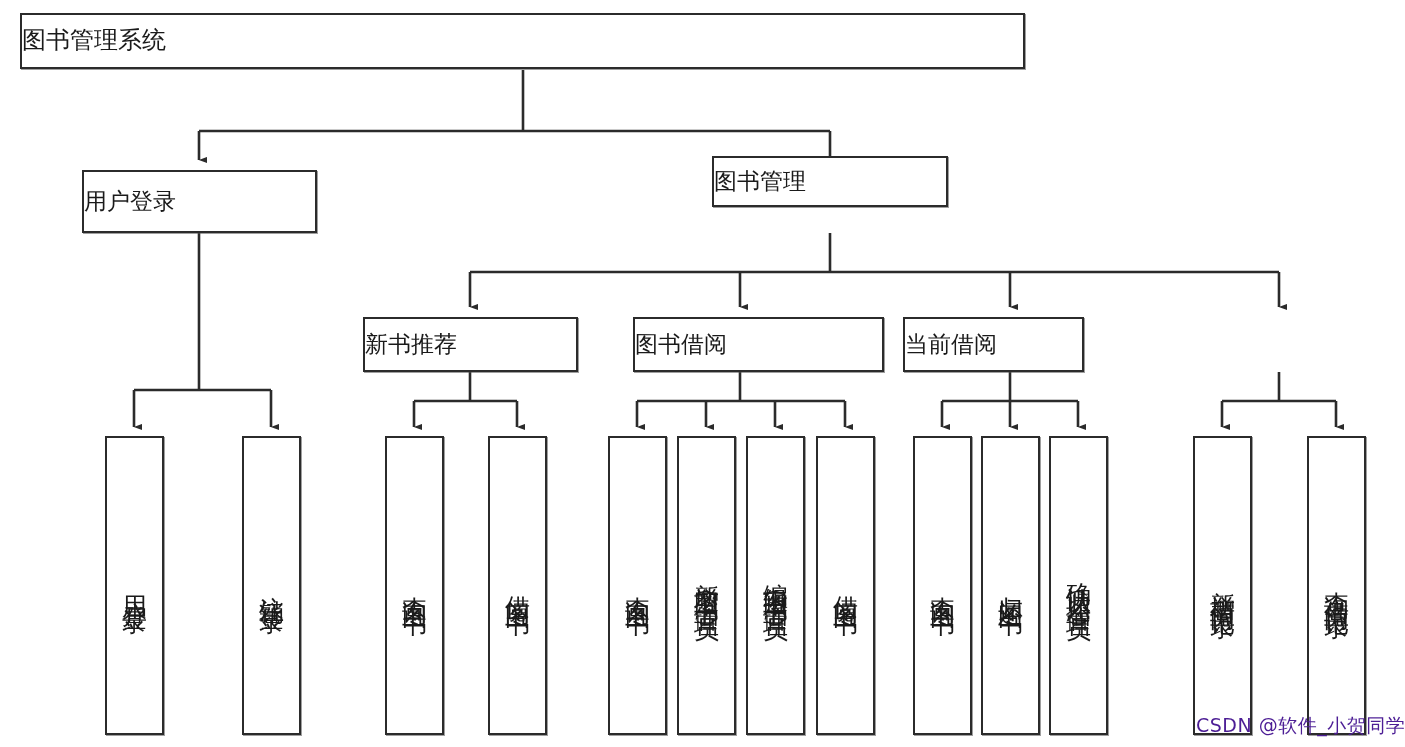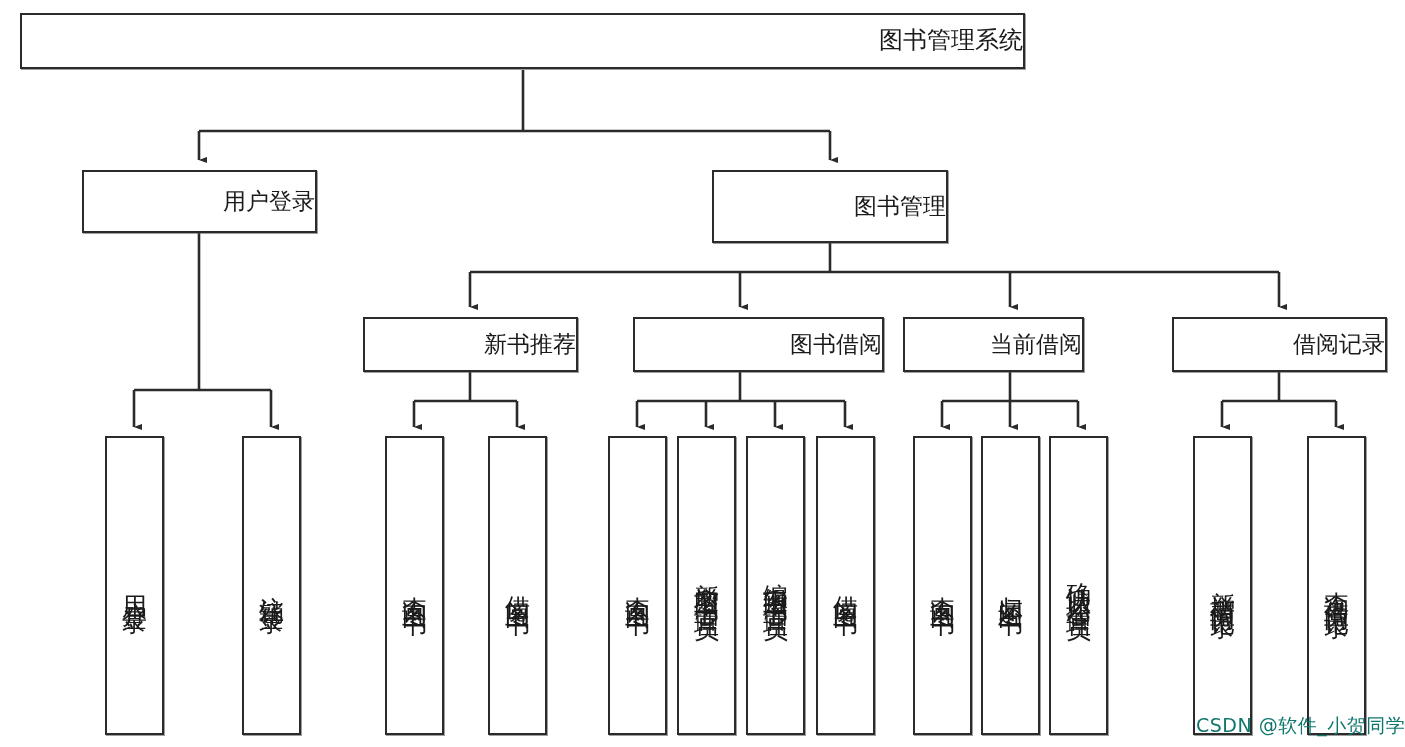--- a/index.html
+++ b/index.html
@@ -30,21 +30,21 @@
     pointer-events: none;
   }
   .node {
     position: absolute;
     box-sizing: border-box;
     background: #ffffff;
     border: 2px solid #2b2b2b;
     box-shadow: 1px 1px 0 0 rgba(80,80,80,0.55);
     display: flex;
     align-items: center;
-    justify-content: flex-end;
+    justify-content: flex-start;
     color: #1a1a1a;
   }
   .node-label {
     display: block;
     text-align: center;
     line-height: 1.15;
     white-space: nowrap;
   }
   .node.horizontal .node-label {
     font-size: 23px;
@@ -60,21 +60,21 @@
     writing-mode: vertical-rl;
     text-orientation: upright;
     font-size: 25px;
     letter-spacing: 5px;
     line-height: 1;
     white-space: nowrap;
   }
   .watermark {
     position: absolute;
     font-size: 19px;
-    color: #0f766e;
+    color: #4c1d95;
     white-space: nowrap;
     letter-spacing: 0.5px;
   }
 </style>
 </head>
 <body>
 
 <div id="diagram-canvas">
 
   <svg class="connectors" viewBox="0 0 1405 747">
@@ -127,35 +127,32 @@
     </g>
   </svg>
 
   <div class="node root horizontal" style="left:20px; top:13px; width:1005px; height:56px;">
     <span class="node-label">图书管理系统</span>
   </div>
 
   <div class="node horizontal" style="left:82px; top:170px; width:235px; height:63px;">
     <span class="node-label">用户登录</span>
   </div>
-  <div class="node horizontal" style="left:712px; top:170px; width:236px; height:73px;padding-left:28px;">
+  <div class="node horizontal" style="left:712px; top:156px; width:236px; height:51px;">
     <span class="node-label">图书管理</span>
   </div>
 
   <div class="node horizontal" style="left:363px; top:317px; width:215px; height:55px;">
     <span class="node-label">新书推荐</span>
   </div>
   <div class="node horizontal" style="left:633px; top:317px; width:251px; height:55px;">
     <span class="node-label">图书借阅</span>
   </div>
   <div class="node horizontal" style="left:903px; top:317px; width:181px; height:55px;">
     <span class="node-label">当前借阅</span>
-  </div>
-  <div class="node horizontal" style="left:1172px; top:317px; width:215px; height:55px;">
-    <span class="node-label">借阅记录</span>
   </div>
 
   <div class="node vertical" style="left:105px; top:436px; width:59px; height:299px;">
     <span class="node-label">用户登录</span>
   </div>
   <div class="node vertical" style="left:242px; top:436px; width:59px; height:299px;">
     <span class="node-label">注销登录</span>
   </div>
 
   <div class="node vertical" style="left:385px; top:436px; width:59px; height:299px;">

